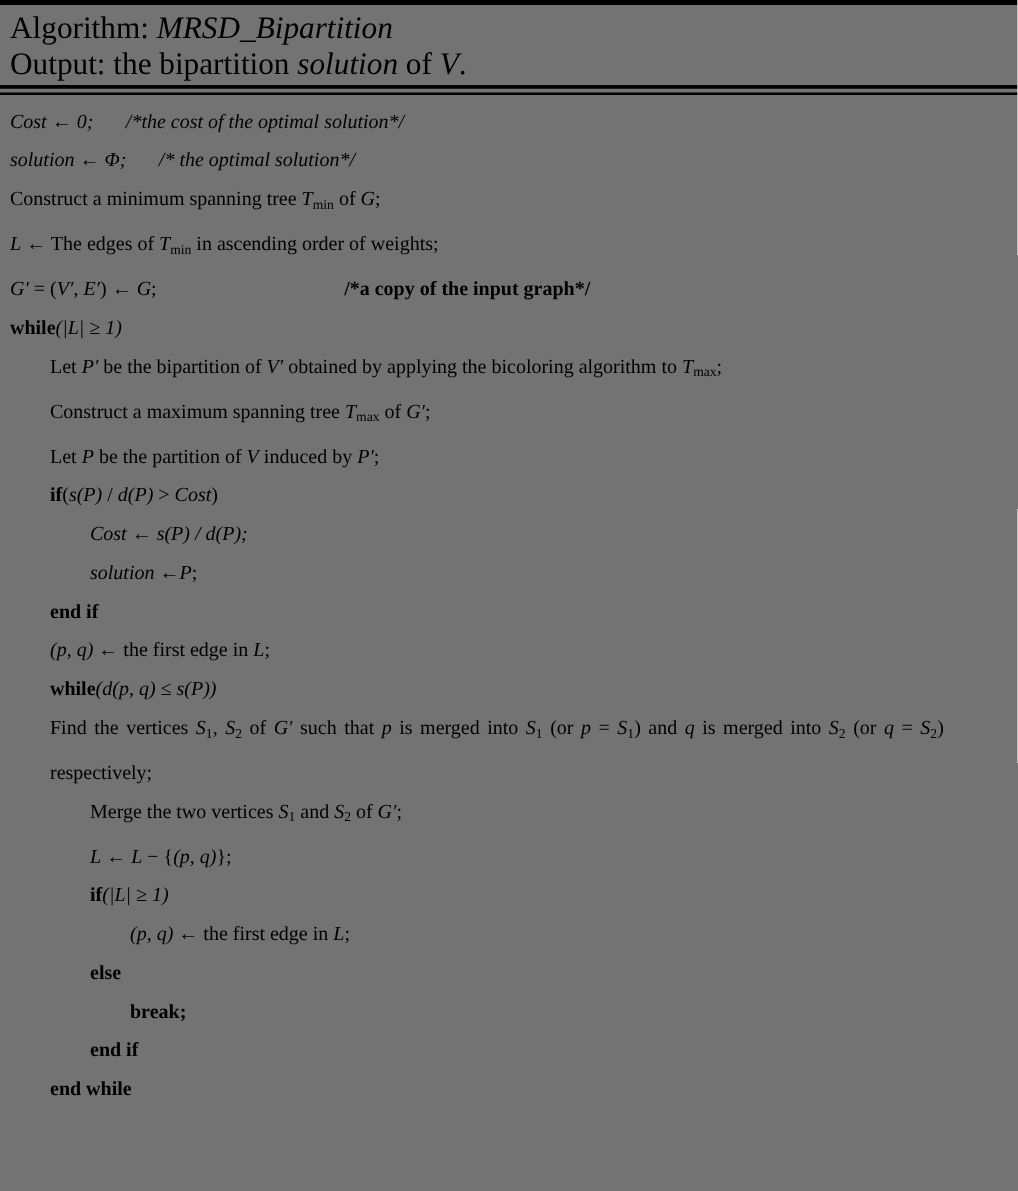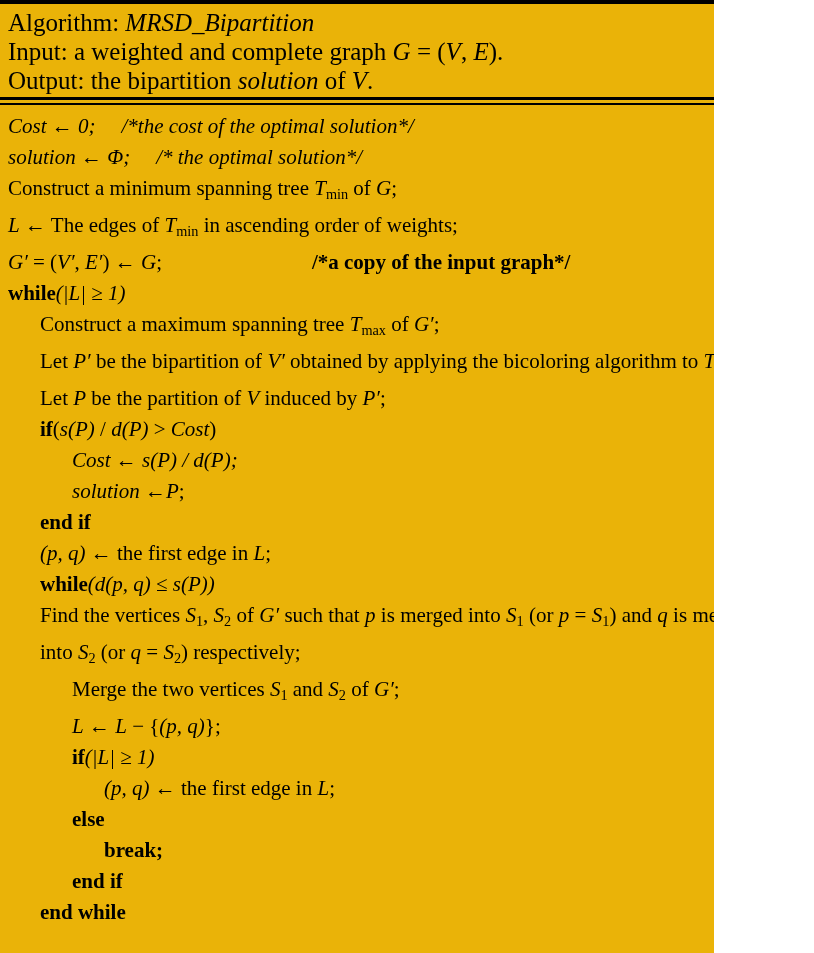--- a/index.html
+++ b/index.html
@@ -5,24 +5,24 @@
   html, body {
     margin: 0;
     padding: 0;
     background: #ffffff;
   }
   body {
     font-family: "Liberation Serif", "DejaVu Serif", serif;
     color: #000000;
   }
   #algorithm-box {
-    width: 714px;
+    width: 814px;
     height: 953px;
     box-sizing: border-box;
-    background: #eab308;
+    background: #737373;
     position: relative;
     overflow: hidden;
   }
   .rule-top {
     border-top: 4px solid #000;
     width: 100%;
   }
   .rule-double {
     width: 100%;
     border-top: 3px solid #000;
@@ -35,21 +35,21 @@
   }
   .header-line {
     font-size: 25px;
     line-height: 29px;
     white-space: nowrap;
   }
   .body {
     padding: 6px 6px 2px 8px;
   }
   .ln {
-    font-size: 21px;
+    font-size: 16px;
     line-height: 31px;
     white-space: nowrap;
     position: relative;
   }
   .ln.wrap {
     white-space: normal;
     text-align: justify;
     text-justify: inter-word;
   }
   
@@ -88,24 +88,20 @@
 
   <div class="rule-top"></div>
 
   <div class="header">
 
     <div class="header-line">
       <span>Algorithm:</span>
       <span class="it">MRSD_Bipartition</span>
     </div>
 
-    <div class="header-line">
-      <span>Input:</span>
-      <span>a weighted and complete graph </span><span class="it">G</span><span> = (</span><span class="it">V</span><span>, </span><span class="it">E</span><span>).</span>
-    </div>
 
     <div class="header-line">
       <span>Output:</span>
       <span>the bipartition </span><span class="it">solution</span><span> of </span><span class="it">V</span><span>.</span>
     </div>
 
   </div>
 
   <div class="rule-double"></div>
 
@@ -136,29 +132,29 @@
     <div class="ln i0">
       <span class="it">G′</span><span> = (</span><span class="it">V′</span><span>, </span><span class="it">E′</span><span>)</span>
       <span>←</span>
       <span class="it">G</span><span>;</span><span class="cmt-right">/*a copy of the input graph*/</span>
     </div>
 
     <div class="ln i0">
       <span class="bd">while</span><span class="it">(|L| ≥ 1)</span>
     </div>
 
-    <div class="ln i1">
-      <span>Construct a maximum spanning tree </span><span class="it">T</span><span class="sub">max</span><span> of </span><span class="it">G′</span><span>;</span>
-    </div>
-
     <div class="ln wrap wrapbox-1">
       <span>Let </span><span class="it">P′</span><span> be the bipartition of </span><span class="it">V′</span><span> obtained by applying the bicoloring algorithm to </span><span class="it">T</span><span class="sub">max</span><span>;</span>
     </div>
 
     <div class="ln i1">
+      <span>Construct a maximum spanning tree </span><span class="it">T</span><span class="sub">max</span><span> of </span><span class="it">G′</span><span>;</span>
+    </div>
+
+    <div class="ln i1">
       <span>Let </span><span class="it">P</span><span> be the partition of </span><span class="it">V</span><span> induced by </span><span class="it">P′</span><span>;</span>
     </div>
 
     <div class="ln i1">
       <span class="bd">if</span><span>(</span><span class="it">s(P)</span><span> / </span><span class="it">d(P)</span><span> &gt; </span><span class="it">Cost</span><span>)</span>
     </div>
 
     <div class="ln i2">
       <span class="it">Cost</span>
       <span>←</span>

